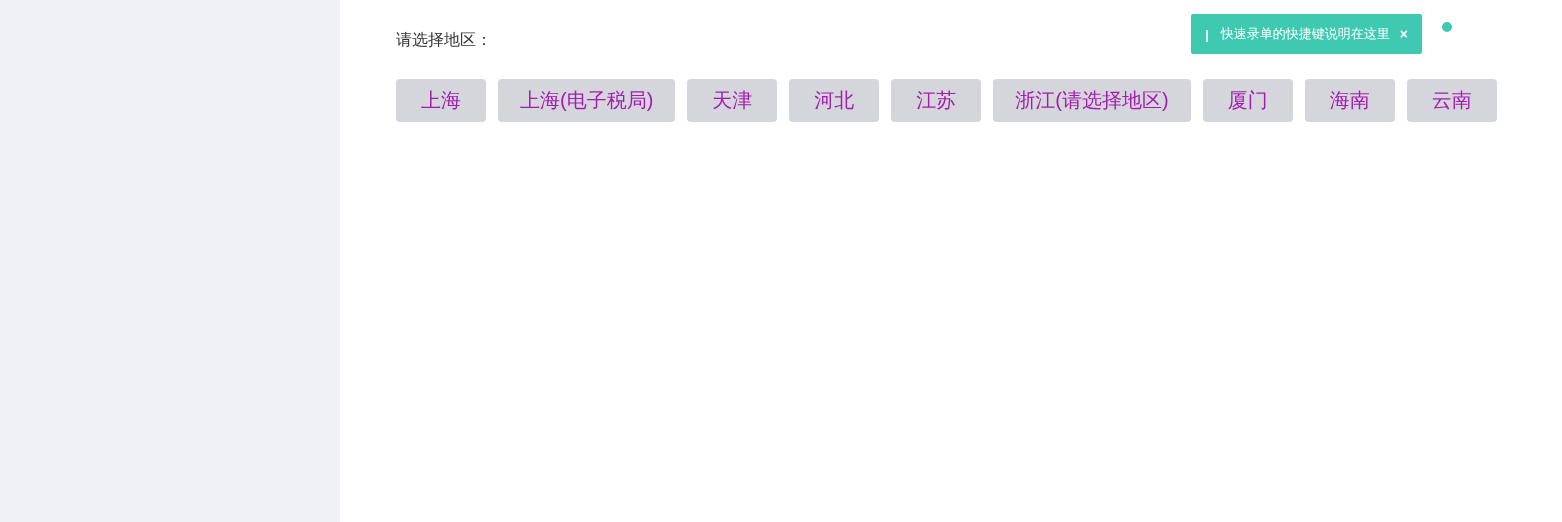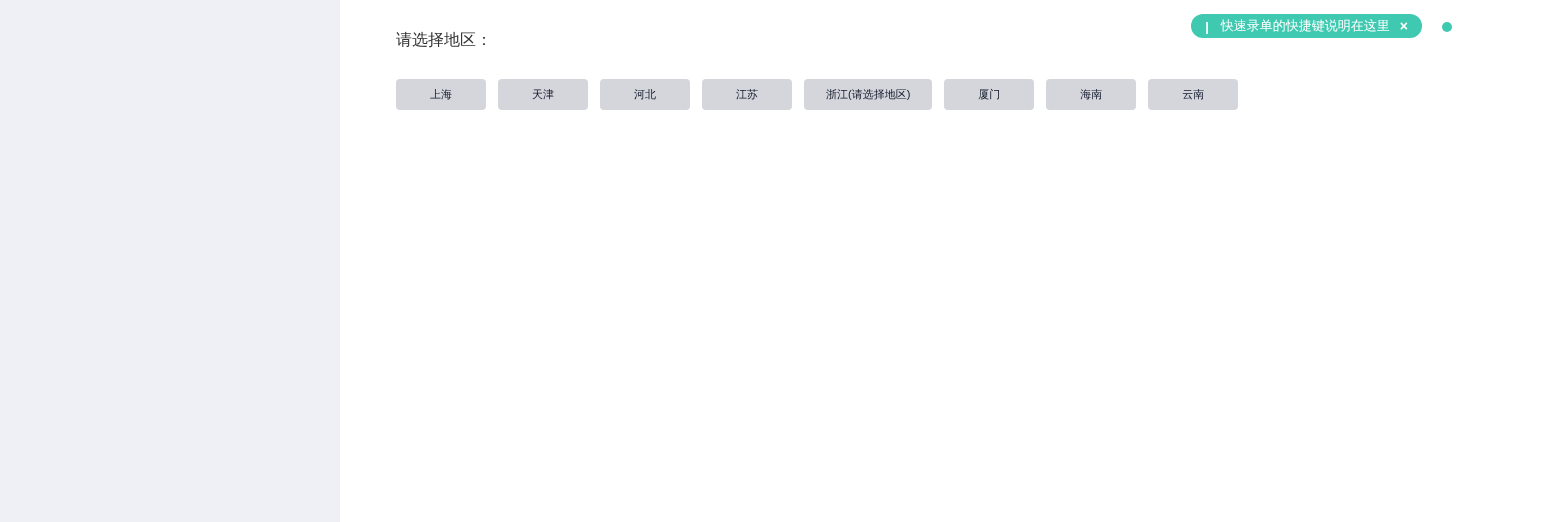--- a/index.html
+++ b/index.html
@@ -46,39 +46,39 @@
     .region-buttons {
       display: flex;
       flex-wrap: wrap;
       gap: 12px;
     }
 
     .region-btn {
       background: #d4d6db;
       border: none;
       border-radius: 4px;
-      color: #0f172a;
-      font-size: 11px;
+      color: #a21caf;
+      font-size: 20px;
       padding: 8px 22px;
       cursor: pointer;
       min-width: 90px;
       text-align: center;
       font-family: 'Microsoft YaHei', '微软雅黑', sans-serif;
       transition: background 0.2s;
     }
 
     .tooltip-banner {
       position: absolute;
       top: 14px;
       right: 140px;
       background: #3ec9b0;
       color: #fff;
       font-size: 13px;
-      padding: 3px 14px;
-      border-radius: 12px;
+      padding: 11px 14px;
+      border-radius: 2px;
       display: flex;
       align-items: center;
       gap: 10px;
       white-space: nowrap;
       z-index: 10;
     }
 
     .tooltip-banner::before {
       content: '|';
       color: #fff;
@@ -107,20 +107,21 @@
   </style>
 </head>
 <body>
 
 <div class="left-sidebar"></div>
 
 <div class="main-content">
   <div class="page-title">请选择地区：</div>
   <div class="region-buttons">
   <button class="region-btn">上海</button>
+      <button class="region-btn">上海(电子税局)</button>
       <button class="region-btn">天津</button>
       <button class="region-btn">河北</button>
       <button class="region-btn">江苏</button>
       <button class="region-btn">浙江(请选择地区)</button>
       <button class="region-btn">厦门</button>
       <button class="region-btn">海南</button>
       <button class="region-btn">云南</button>
     </div>
 </div>
 

